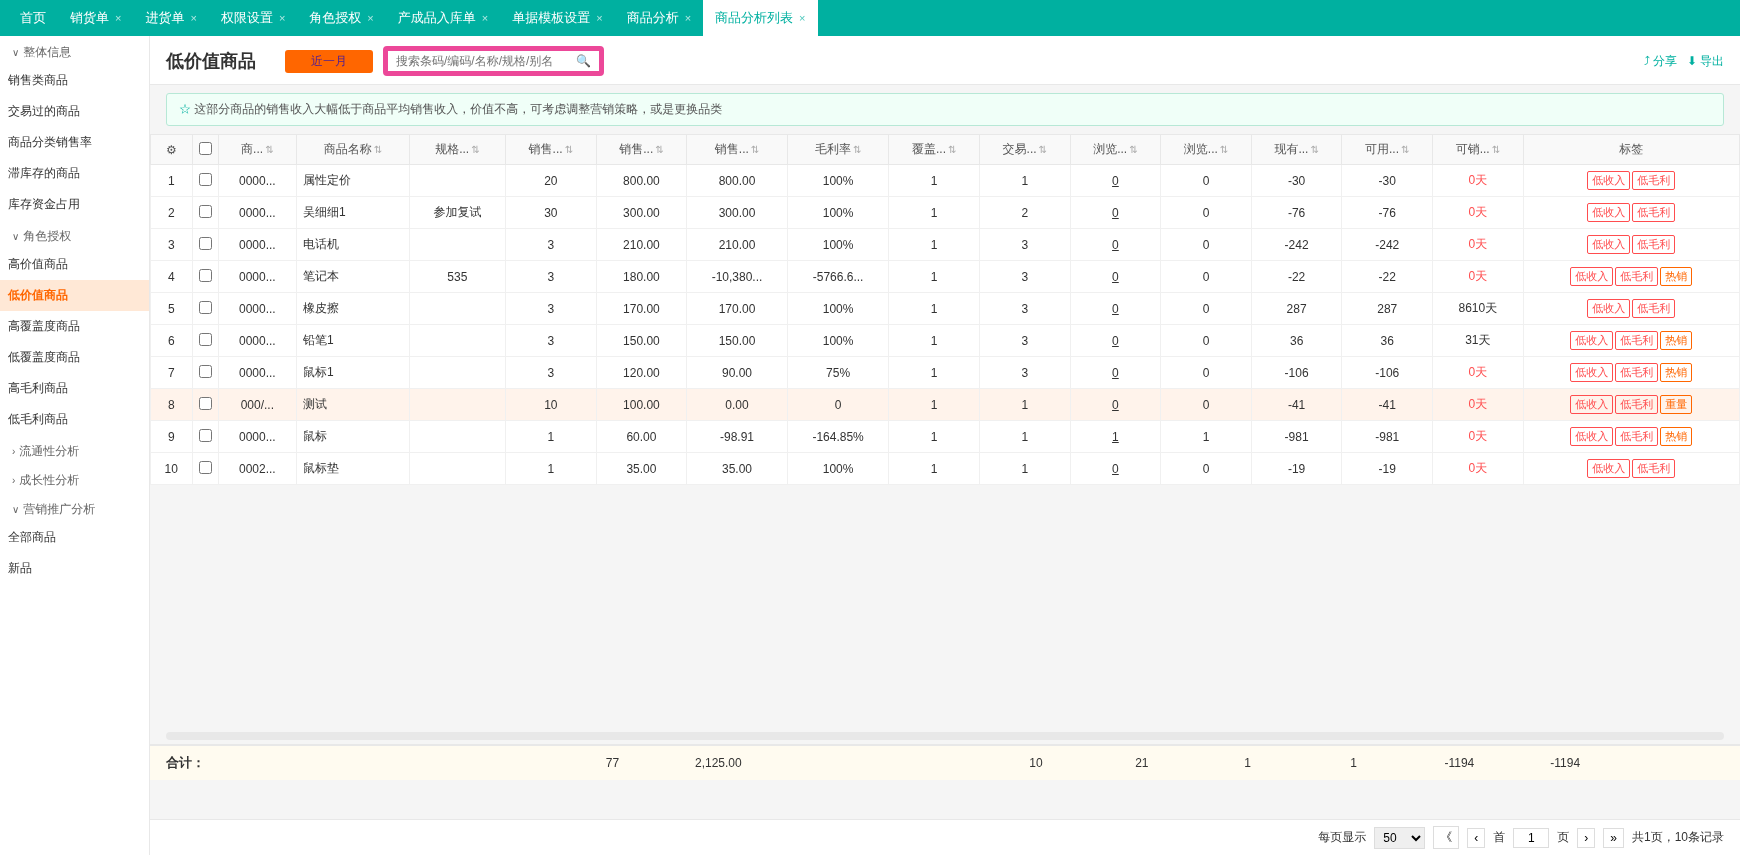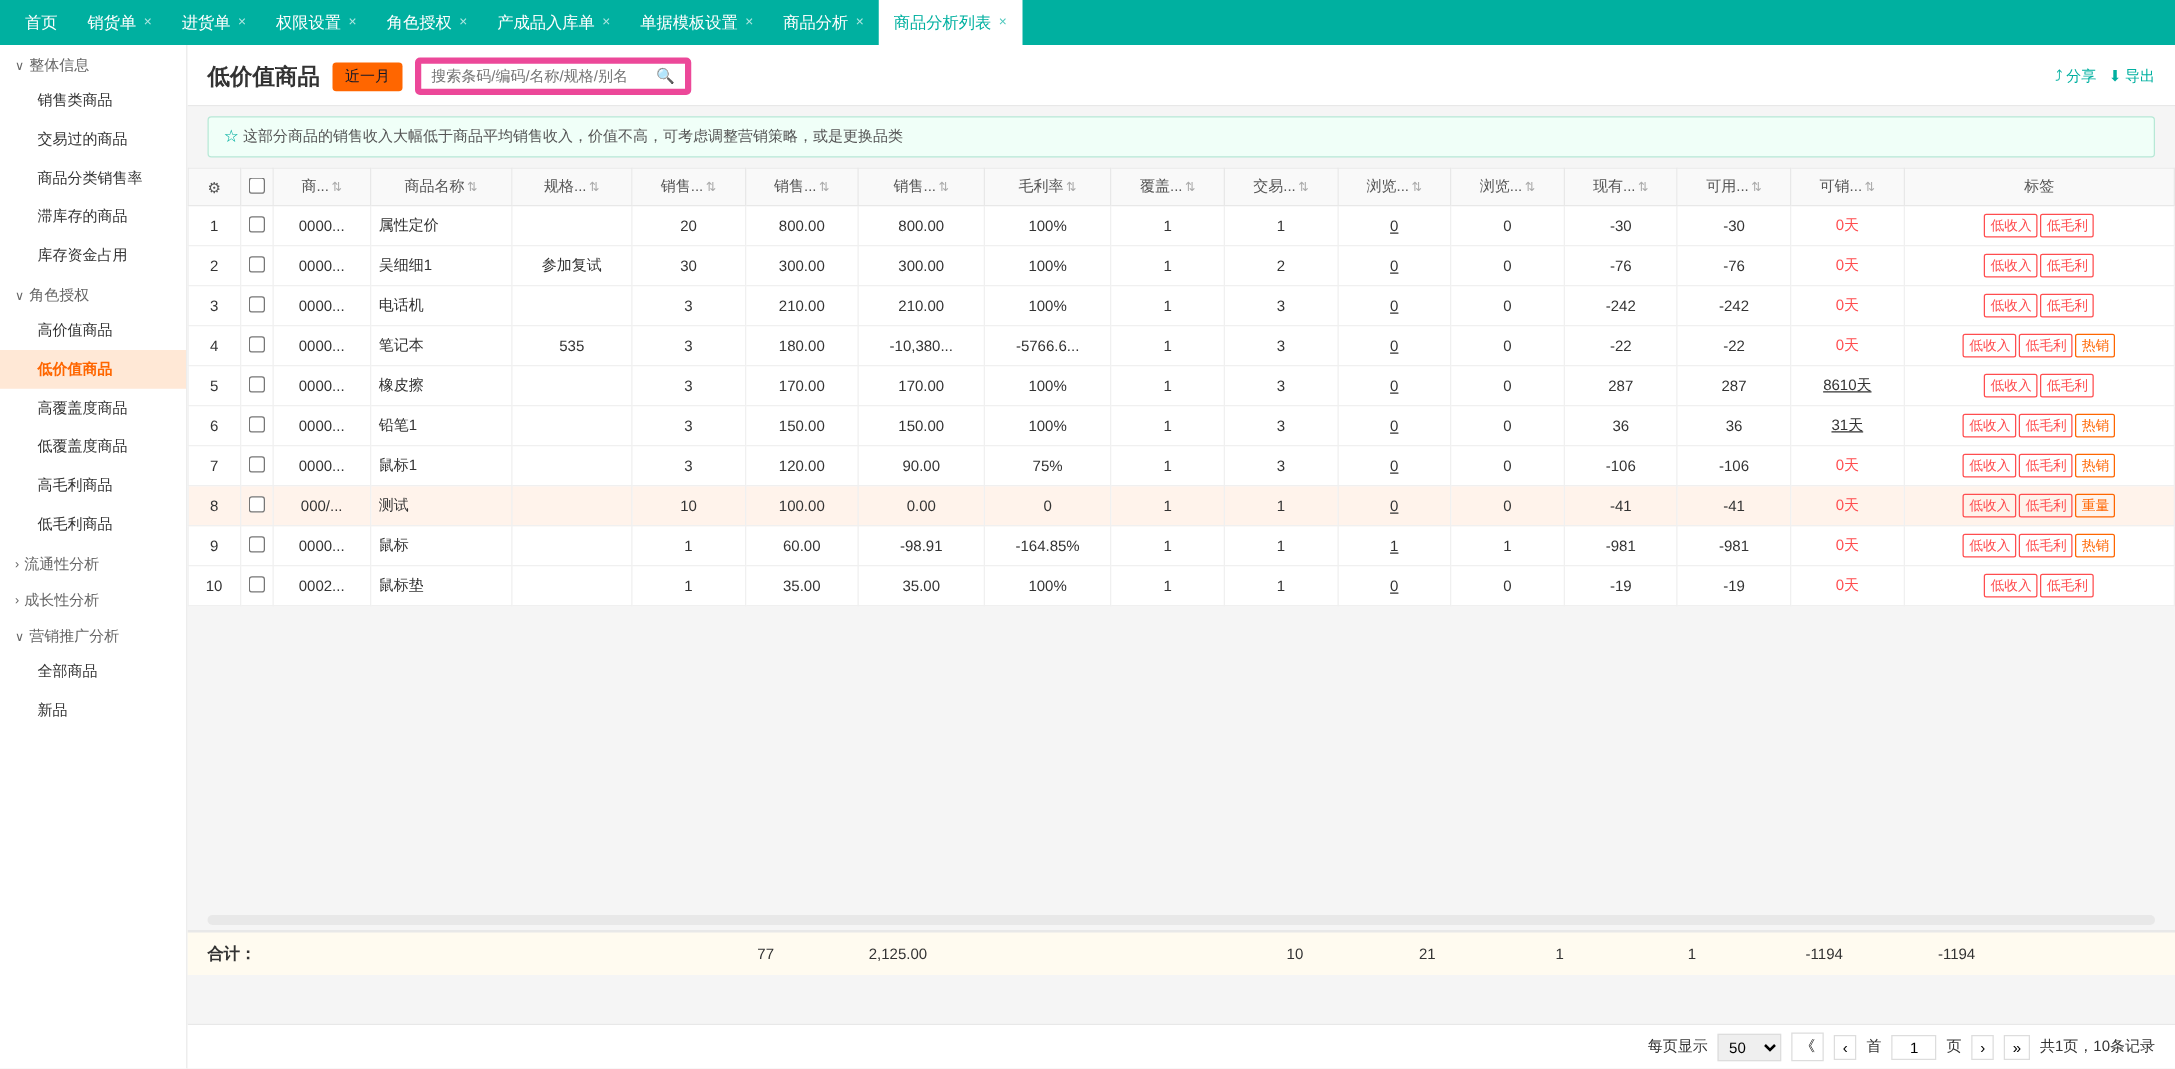--- a/index.html
+++ b/index.html
@@ -44,21 +44,21 @@
     .sidebar-group-title {
       padding: 8px 12px 4px;
       color: #666;
       font-size: 12px;
       display: flex;
       align-items: center;
       gap: 4px;
     }
     .sidebar-group-title .arrow { font-size: 10px; }
     .sidebar-item {
-      padding: 7px 30px;
+      padding: 7px 8px;
       cursor: pointer;
       color: #333;
       font-size: 12px;
     }
     .sidebar-item.active { background: #ffe8d6; color: #ff6600; font-weight: bold; }
 
     
     .content {
       flex: 1;
       display: flex;
@@ -76,26 +76,27 @@
       align-items: center;
       gap: 10px;
     }
     .page-title-text {
       font-size: 18px;
       font-weight: bold;
       color: #333;
     }
     .filter-btn {
       background: #ff6600;
-      color: #0f172a;
+      color: #4c1d95;
       border: none;
-      padding: 3px 10px;
+      padding: 3px 26px;
       border-radius: 3px;
       font-size: 12px;
       cursor: pointer;
+      margin-left: 19px;
     }
     .search-box {
       display: flex;
       align-items: center;
       border: 5px solid #ec4899;
       border-radius: 4px;
       padding: 3px 8px;
       background: #fff;
       min-width: 220px;
     }
@@ -171,21 +172,21 @@
     .tag {
       display: inline-block;
       font-size: 11px;
       padding: 1px 4px;
       border-radius: 2px;
       margin: 0 1px;
     }
     .tag-red { color: #ff4d4f; border: 1px solid #ff4d4f; }
     .tag-orange { color: #ff6600; border: 1px solid #ff6600; }
     .zero-days { color: #ff4d4f; font-size: 12px; }
-    .normal-days { color: #333; text-decoration: underline; }
+    .normal-days { color: #333; }
     .underline-link { text-decoration: underline; color: #333; cursor: pointer; }
 
     
     .table-footer {
       background: #fffbf0;
       border-top: 2px solid #e8e8e8;
       padding: 8px 16px;
       display: flex;
       align-items: center;
       gap: 16px;

